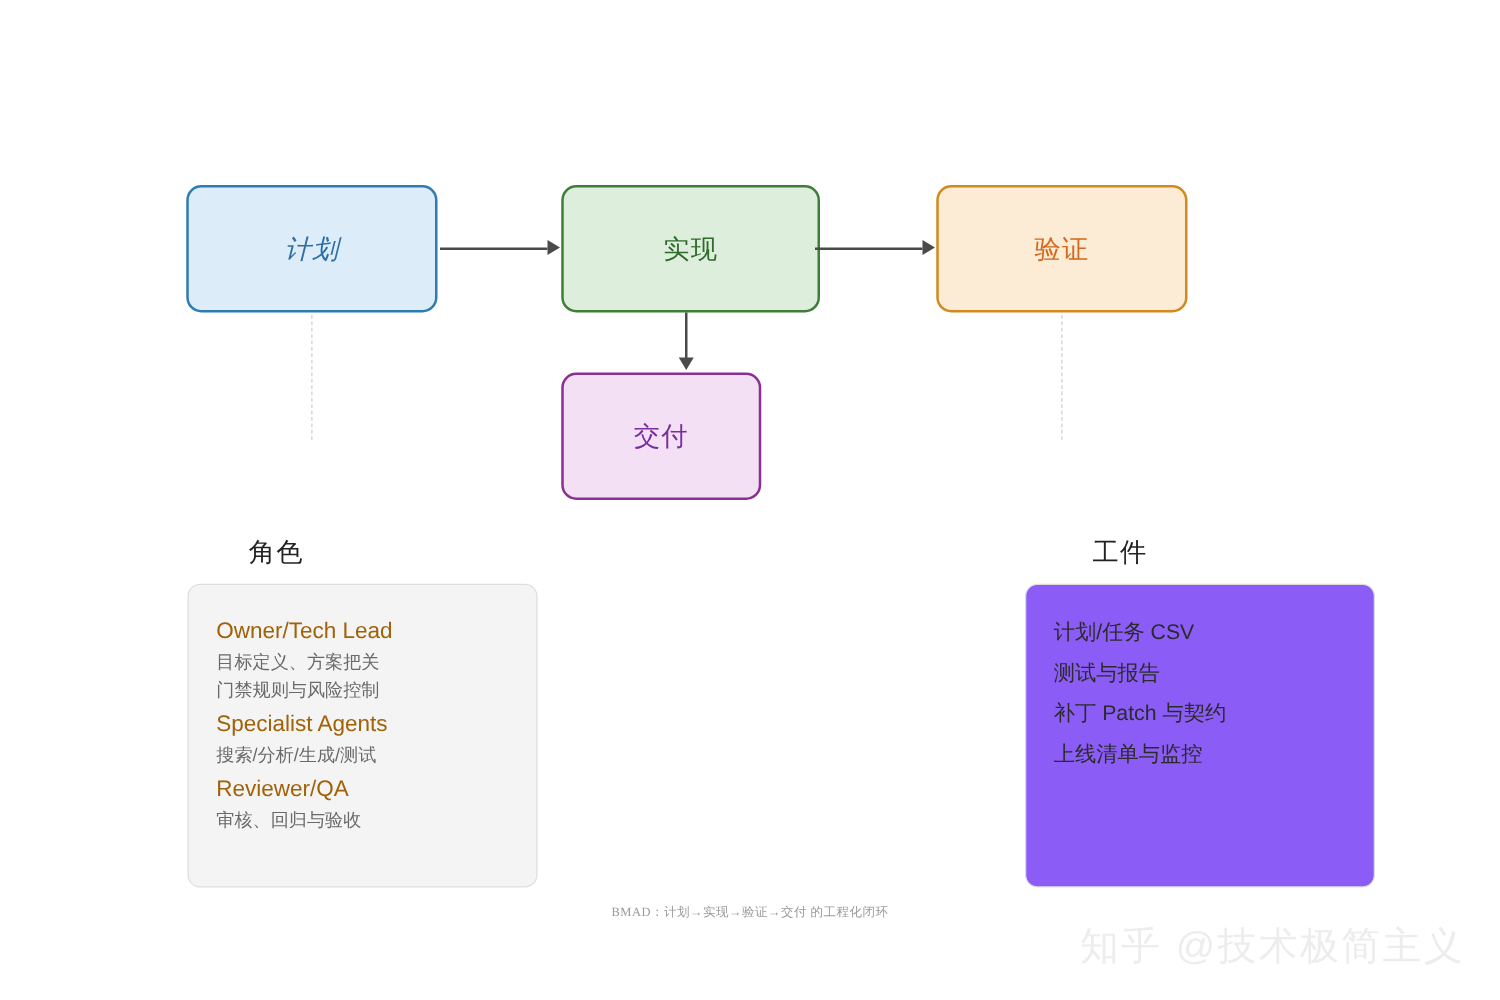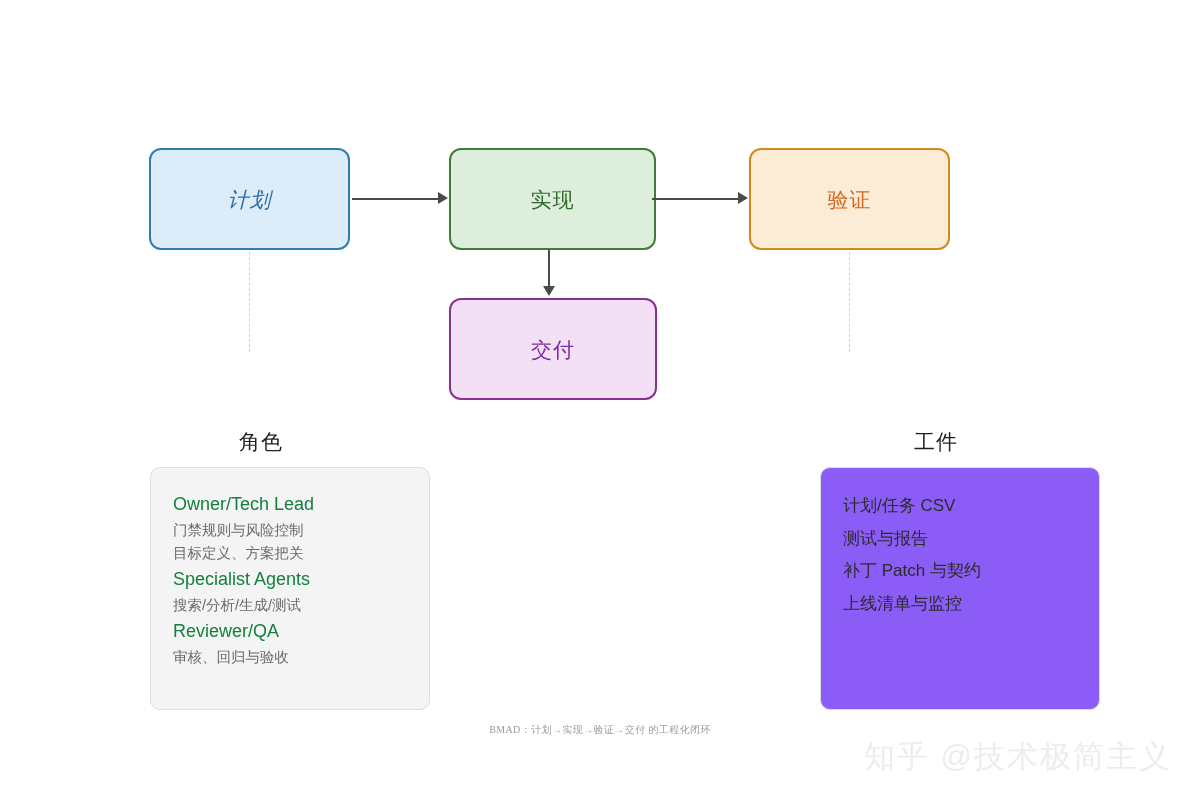--- a/index.html
+++ b/index.html
@@ -58,21 +58,21 @@
   .node-impl {
     left: 449px; top: 148px;
     width: 207px; height: 102px;
   }
   .node-verify {
     left: 749px; top: 148px;
     width: 201px; height: 102px;
   }
   .node-deliver {
     left: 449px; top: 298px;
-    width: 208px; height: 102px;
+    width: 160px; height: 102px;
   }
 
   
   .conn {
     position: absolute;
   }
   .conn-line-h {
     height: 2px;
     background: #4a4a4a;
   }
@@ -101,38 +101,37 @@
   }
 
   
   .panel-heading {
     position: absolute;
     font-size: 21px;
     font-weight: 400;
     color: #222;
     letter-spacing: 1px;
     white-space: nowrap;
-    margin-left: 40px;
   }
   .panel-card {
     position: absolute;
     box-sizing: border-box;
     background: #f4f4f4;
     border: 1px solid #dedede;
     border-radius: 10px;
     padding: 22px 22px 18px 22px;
   }
   .panel-left  { left: 150px; top: 467px; width: 280px; height: 243px; }
   .panel-right { left: 820px; top: 467px; width: 280px; height: 243px; }
   .heading-left  { left: 199px; top: 428px; }
   .heading-right { left: 874px; top: 428px; }
 
   .entry-title {
     font-size: 18px;
-    color: #15803d;
+    color: #a16207;
     line-height: 1.62;
     white-space: nowrap;
   }
   .entry-sub {
     font-size: 14.5px;
     color: #6a6a6a;
     line-height: 1.58;
     white-space: nowrap;
   }
   .artifact-line {
@@ -195,22 +194,22 @@
 
   <div class="conn conn-line-v" id="edge3-line" style="left: 548px; top: 250px; height: 38px; background: rgb(74, 74, 74);"></div>
   <div class="arrowhead-d" id="edge3-head" style="left: 543px; top: 286px; border-top-color: rgb(74, 74, 74);"></div>
 
   <div class="dashed-drop" id="drop-left" style="left: 249px; top: 252px; height: 100px; border-left-color: rgb(207, 207, 207);"></div>
   <div class="dashed-drop" id="drop-right" style="left: 849px; top: 252px; height: 100px; border-left-color: rgb(207, 207, 207);"></div>
 
   <div class="panel-heading heading-left">角色</div>
   <div class="panel-card panel-left" style="background: rgb(244, 244, 244); border-color: rgb(222, 222, 222);">
     <div class="entry-title">Owner/Tech Lead</div>
+    <div class="entry-sub">目标定义、方案把关</div>
     <div class="entry-sub">门禁规则与风险控制</div>
-    <div class="entry-sub">目标定义、方案把关</div>
     <div class="entry-title">Specialist Agents</div>
     <div class="entry-sub">搜索/分析/生成/测试</div>
     <div class="entry-title">Reviewer/QA</div>
     <div class="entry-sub">审核、回归与验收</div>
   </div>
 
   <div class="panel-heading heading-right">工件</div>
   <div class="panel-card panel-right" style="background: #8b5cf6; border-color: rgb(222, 222, 222);">
     <div class="artifact-line">计划/任务 CSV</div>
     <div class="artifact-line">测试与报告</div>

